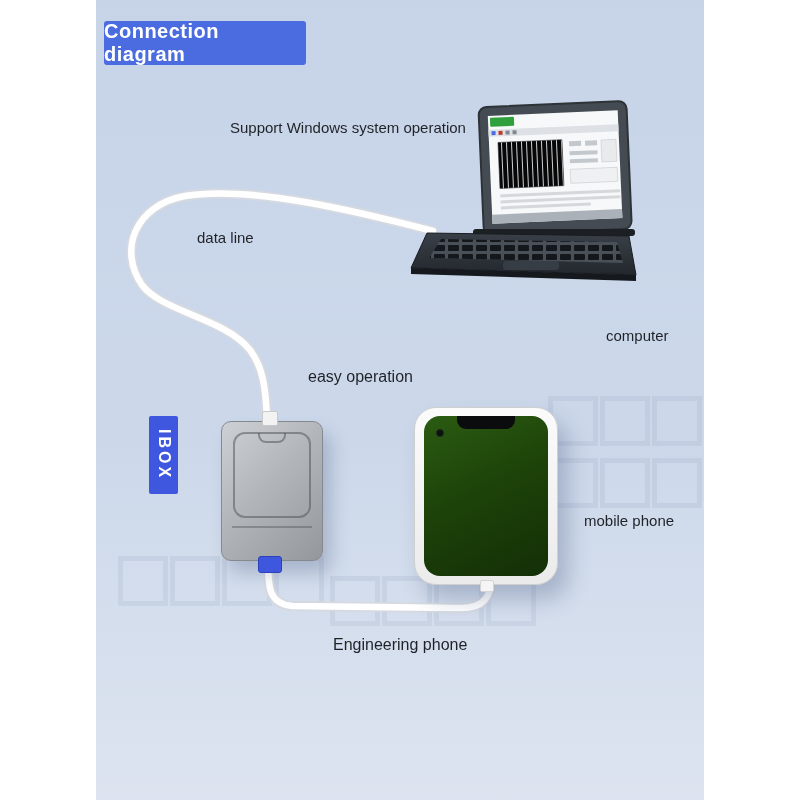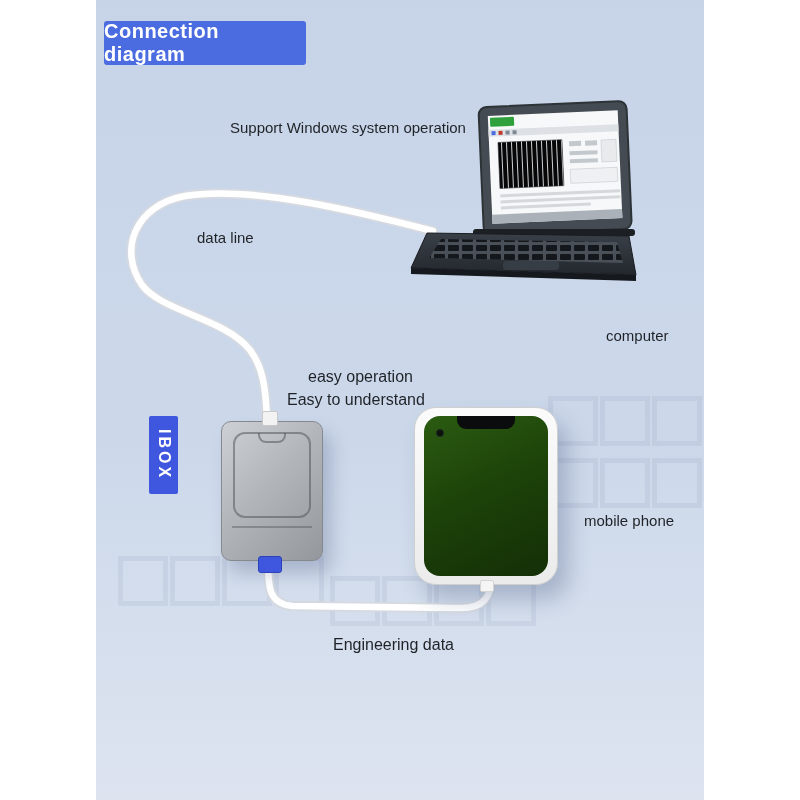--- a/index.html
+++ b/index.html
@@ -210,17 +210,16 @@
       <div class="phone-cam"></div>
       <div class="phone-notch"></div>
     </div>
     <div class="phone-plug"></div>
   </div>
 
   <div class="label lbl-support">Support Windows system operation</div>
   <div class="label lbl-dataline">data line</div>
   <div class="label lbl-computer">computer</div>
   <div class="label lbl-easyop">easy operation</div>
-  <div class="label lbl-easyund">Easy to understand</div>
   <div class="label lbl-mobile">mobile phone</div>
-  <div class="label lbl-engline">Engineering data</div>
+  <div class="label lbl-engline">Engineering phone</div>
 
 </div>
 
 </body></html>

